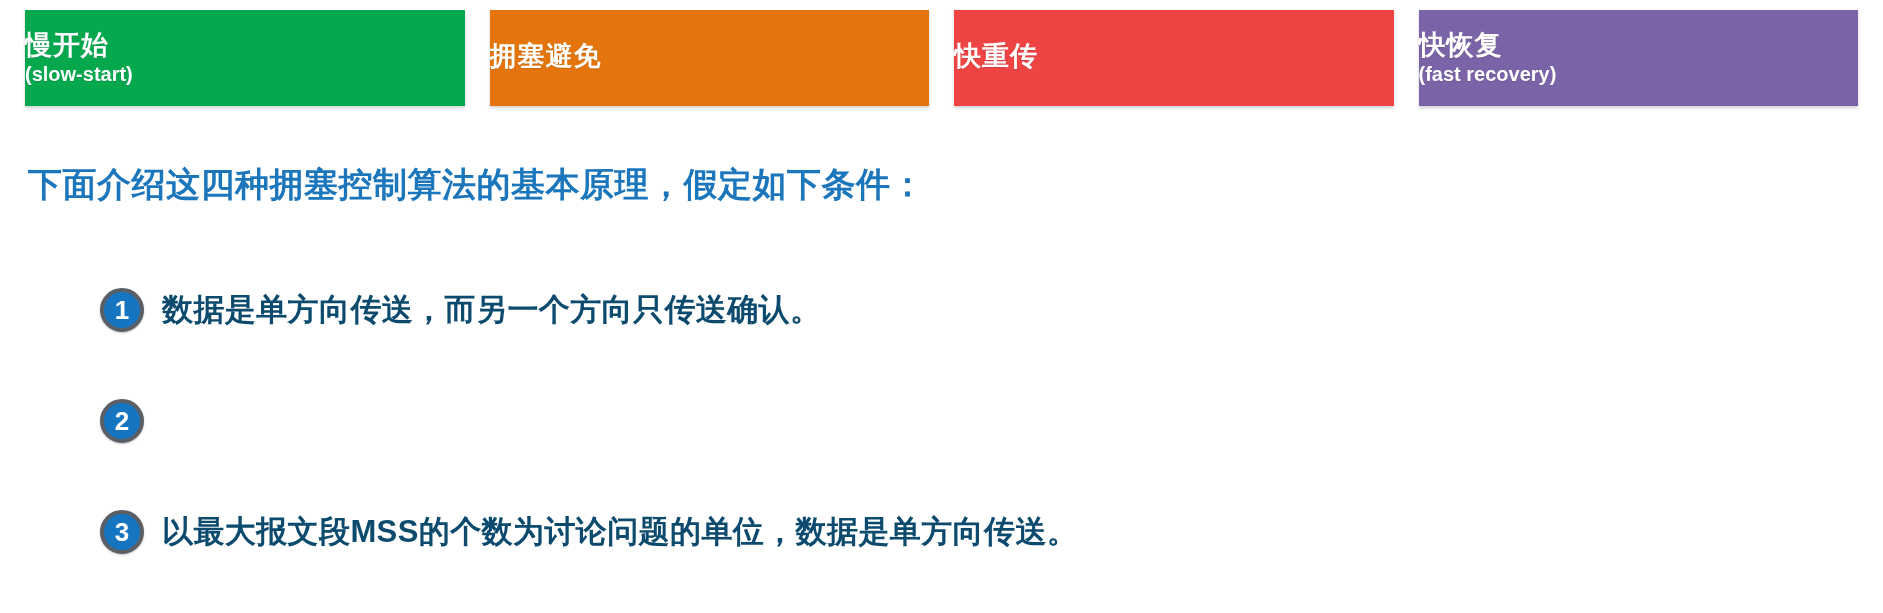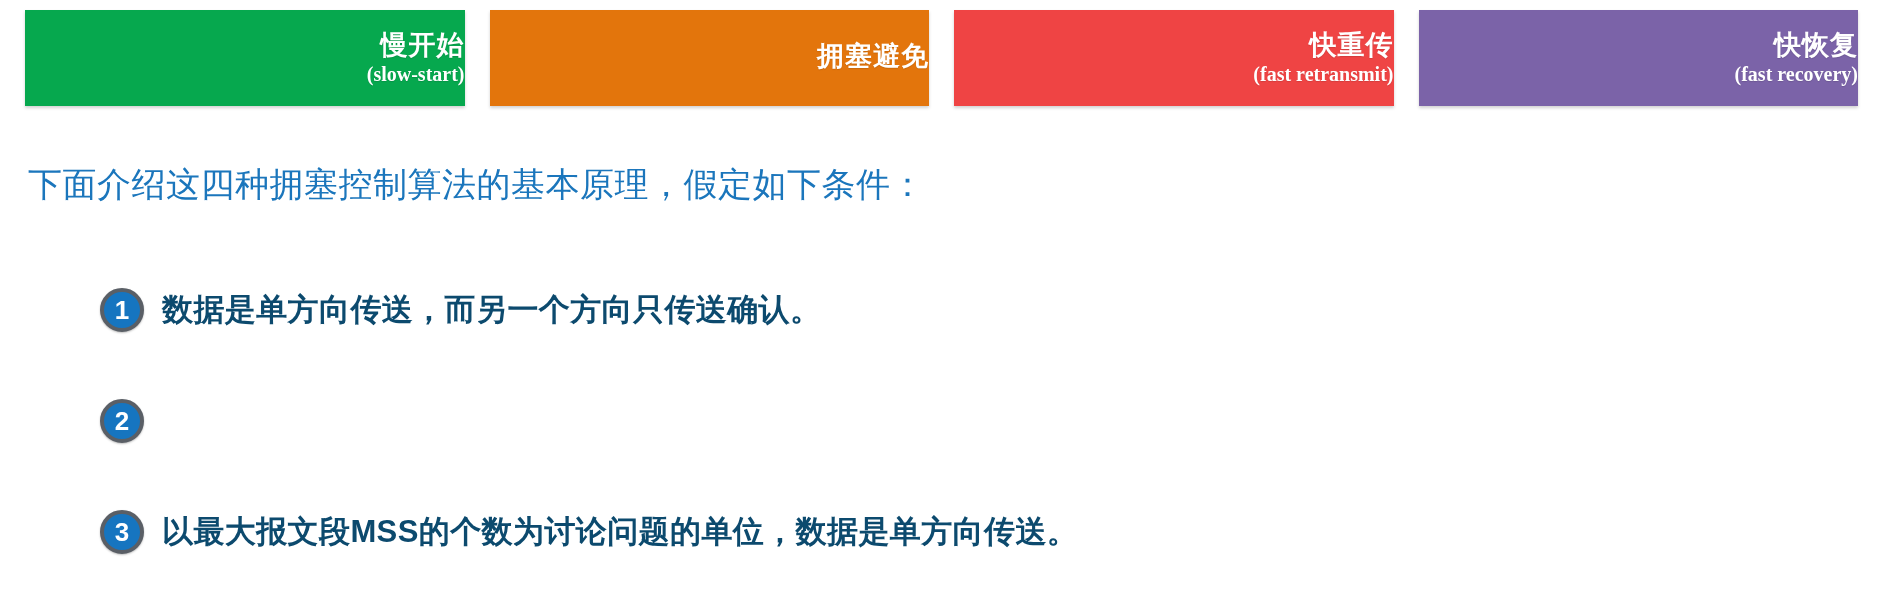--- a/index.html
+++ b/index.html
@@ -27,48 +27,47 @@
     align-items: flex-start;
     gap: 25px;
     padding: 0 25px;
     box-sizing: border-box;
   }
   .algo-box {
     flex: 1 1 0;
     height: 96px;
     display: flex;
     flex-direction: column;
-    align-items: flex-end;
+    align-items: flex-start;
     justify-content: center;
     color: #ffffff;
     text-align: center;
     box-shadow: 0 2px 3px rgba(0,0,0,0.18);
     line-height: 1.12;
-    font-family: Liberation Serif, serif;
   }
   .algo-cn {
     font-size: 27px;
     font-weight: bold;
     letter-spacing: 1px;
     margin-bottom: 3px;
     text-shadow: 0 1px 1px rgba(0,0,0,0.12);
   }
   .algo-en {
     font-size: 20px;
     font-weight: bold;
     text-shadow: 0 1px 1px rgba(0,0,0,0.12);
   }
 
   
   .heading {
     position: absolute;
     top: 162px;
     left: 28px;
     font-size: 34px;
-    font-weight: normal;
+    font-weight: bold;
     color: #1b76bc;
     letter-spacing: 0.5px;
     white-space: nowrap;
     text-shadow: 0 1px 0 rgba(255,255,255,0.6);
   }
 
   
   .conditions {
     position: absolute;
     top: 282px;
@@ -119,21 +118,20 @@
     <div class="algo-cn">慢开始</div>
     <div class="algo-en">(slow-start)</div>
   </div>
 
   <div class="algo-box" style="background-color: rgb(227, 117, 12);">
     <div class="algo-cn">拥塞避免</div>
   </div>
 
   <div class="algo-box" style="background-color: #ef4444;">
     <div class="algo-cn">快重传</div>
-    <div class="algo-en">(fast retransmit)</div>
   </div>
 
   <div class="algo-box" style="background-color: rgb(123, 99, 168);">
     <div class="algo-cn">快恢复</div>
     <div class="algo-en">(fast recovery)</div>
   </div>
 
 </div>
 
 <div class="heading">下面介绍这四种拥塞控制算法的基本原理，假定如下条件：</div>

